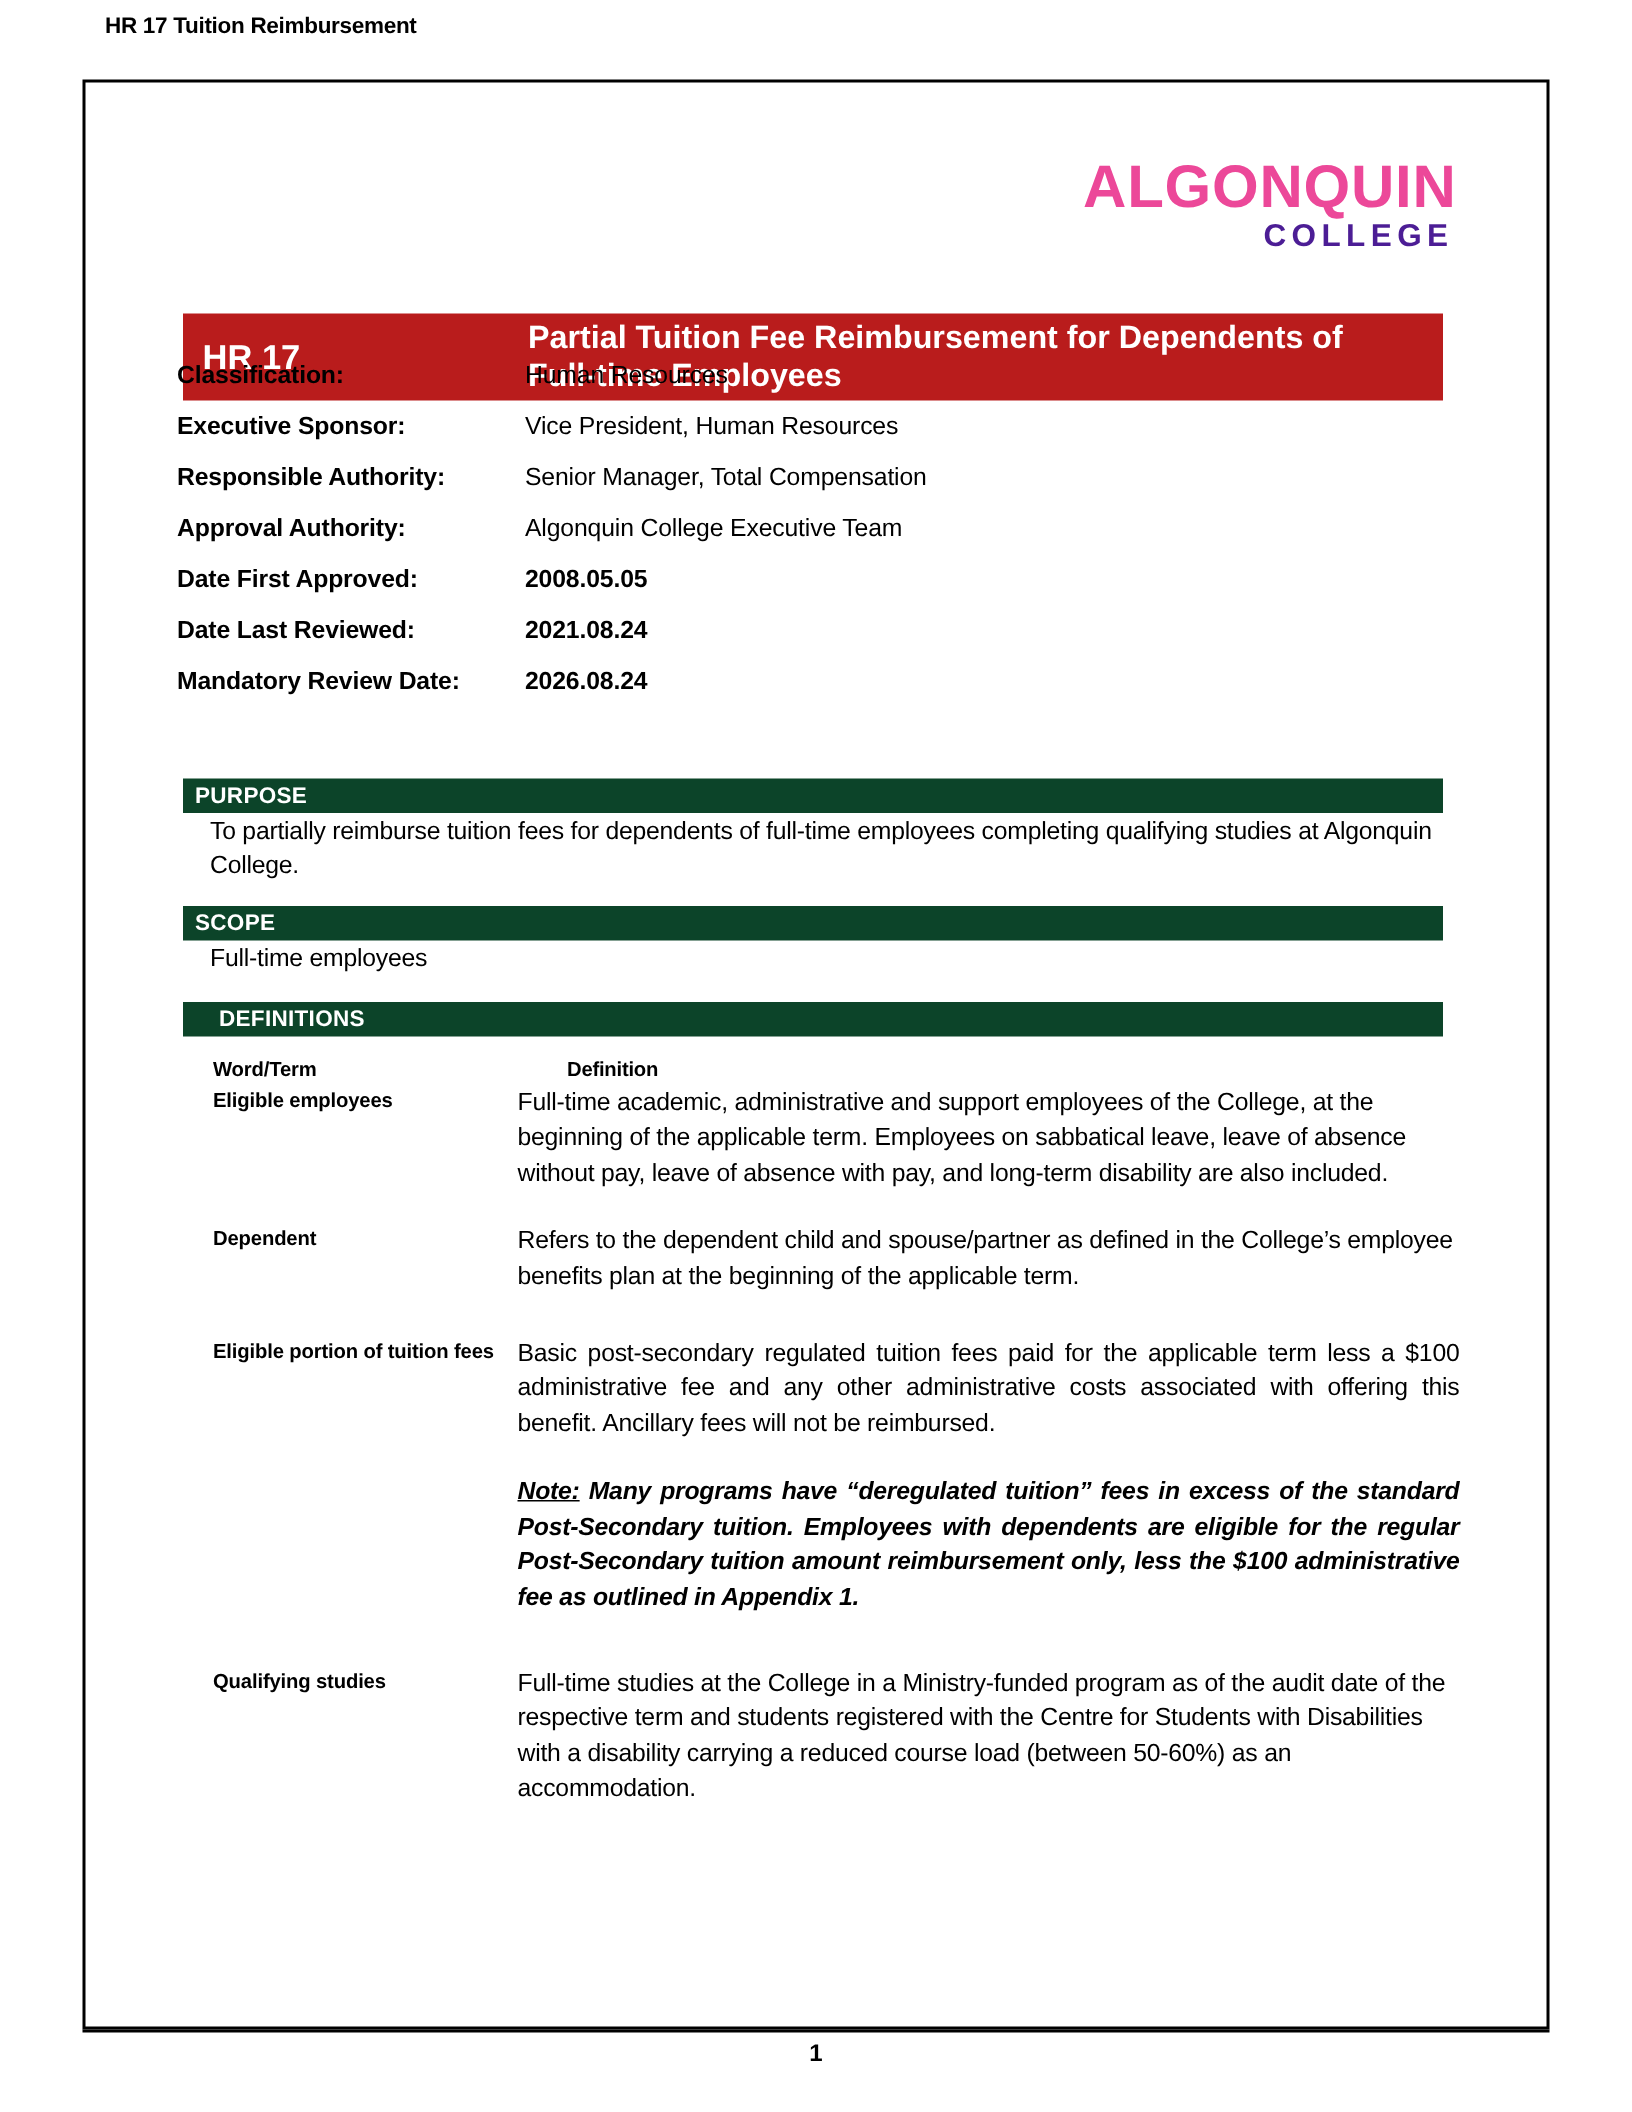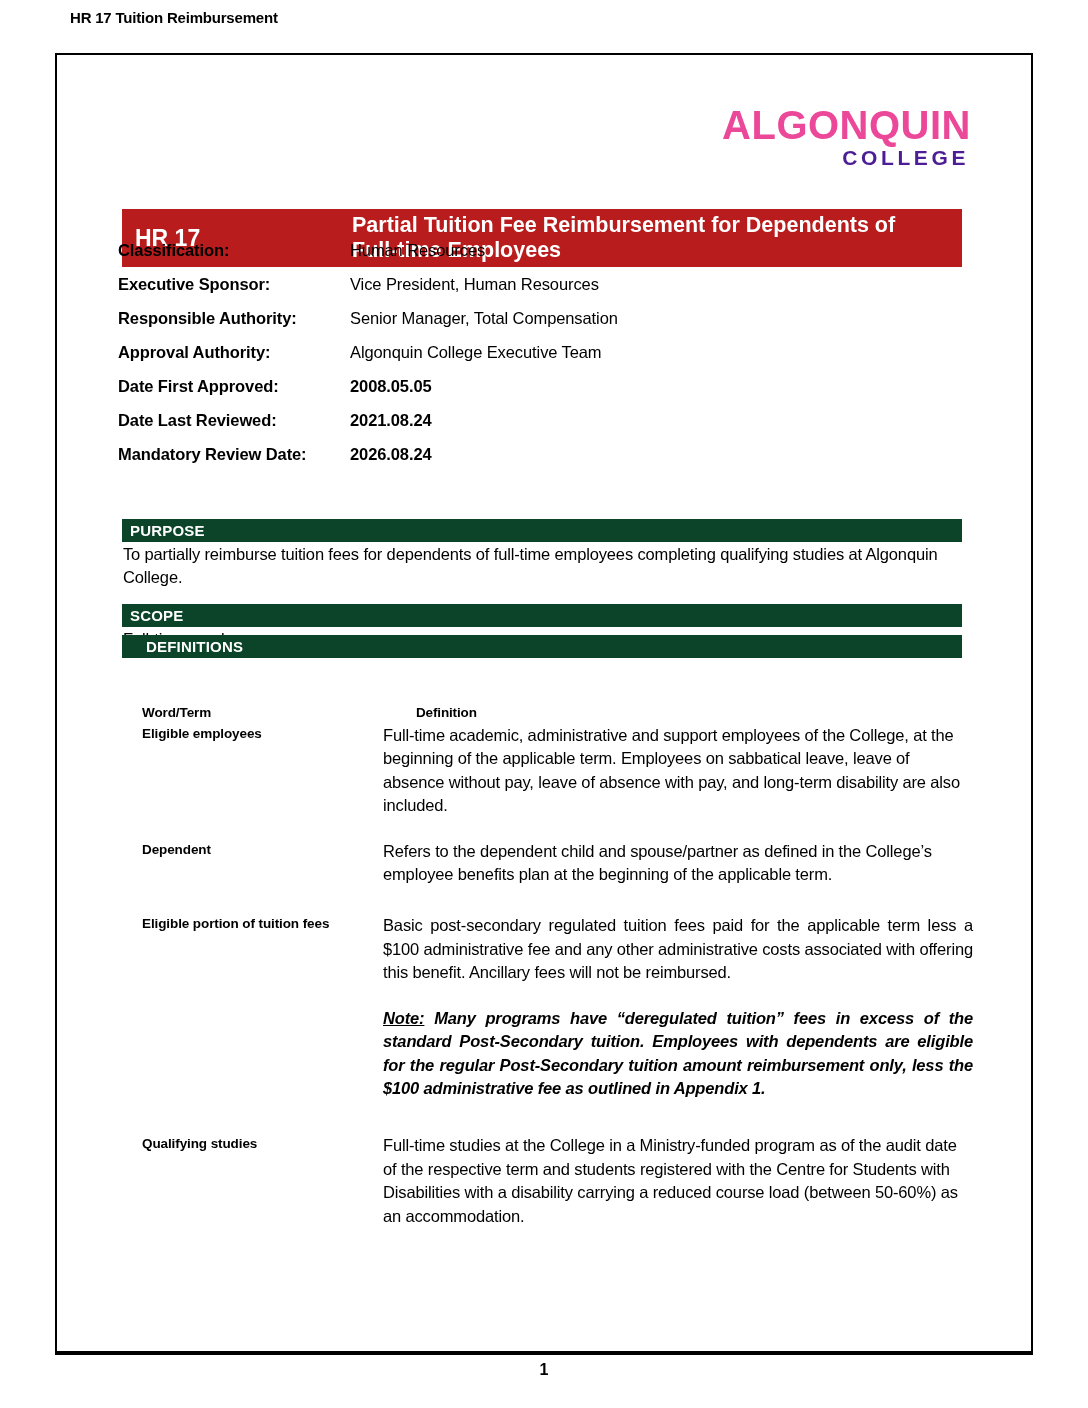--- a/index.html
+++ b/index.html
@@ -145,45 +145,44 @@
     font-weight: bold;
     letter-spacing: 0.2px;
     padding-left: 8px;
     box-sizing: border-box;
     display: flex;
     align-items: center;
     text-align: right;
   }
   .section-body {
     position: absolute;
-    left: 68px;
+    left: 85px;
     width: 846px;
     font-size: 16.5px;
     line-height: 1.38;
     color: #000;
     letter-spacing: -0.15px;
   }
 
   #purpose-bar { top: 466px; }
   #purpose-body { top: 490px; }
   #scope-bar { top: 551px; }
   #scope-body { top: 575px; }
-  #definitions-bar { top: 582px; padding-left: 24px; }
+  #definitions-bar { top: 615px; padding-left: 24px; }
 
   
   .defs {
     position: absolute;
     left: 68px;
     top: 650px;
     width: 850px;
   }
   .def-row {
     display: flex;
     align-items: flex-start;
-    gap: 38px;
   }
   .def-term {
     width: 222px;
     flex: 0 0 222px;
     font-size: 13.5px;
     font-weight: bold;
     line-height: 1.55;
     letter-spacing: -0.1px;
     padding-left: 19px;
     box-sizing: border-box;

